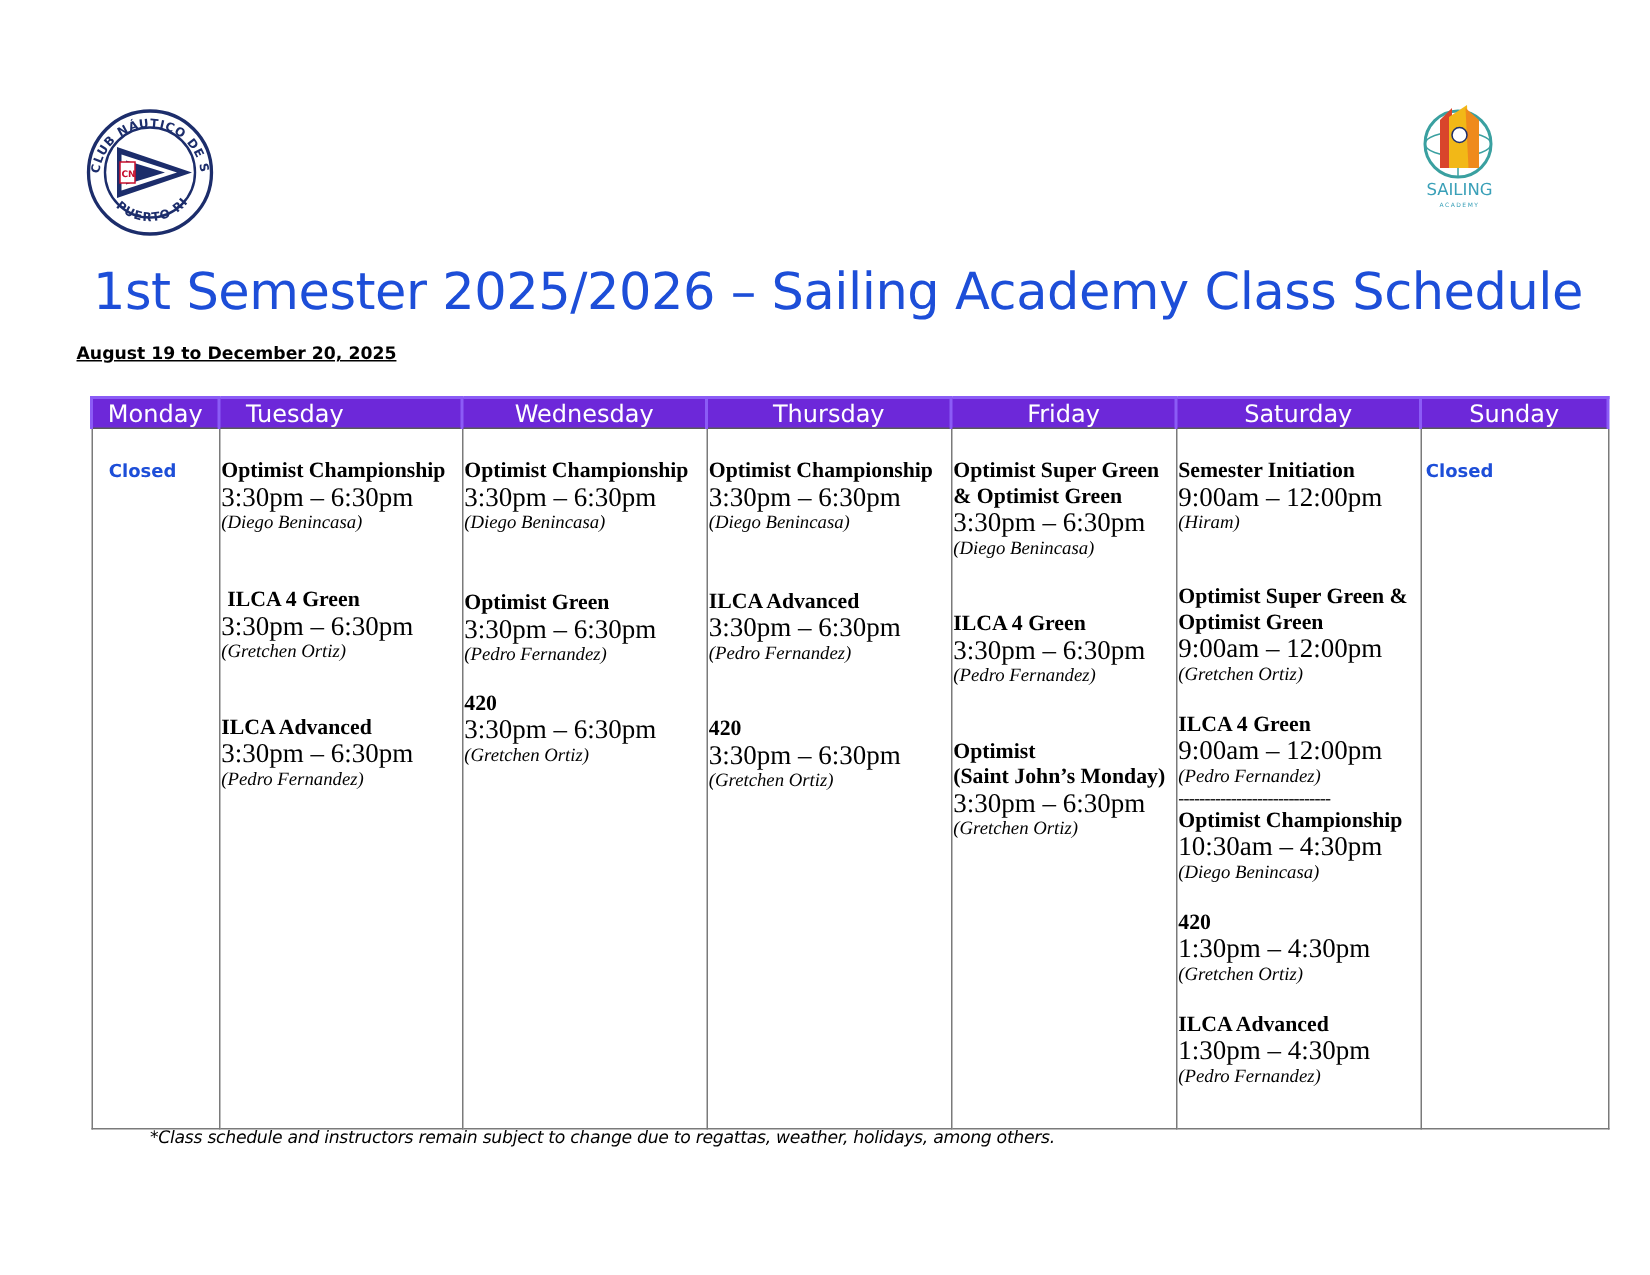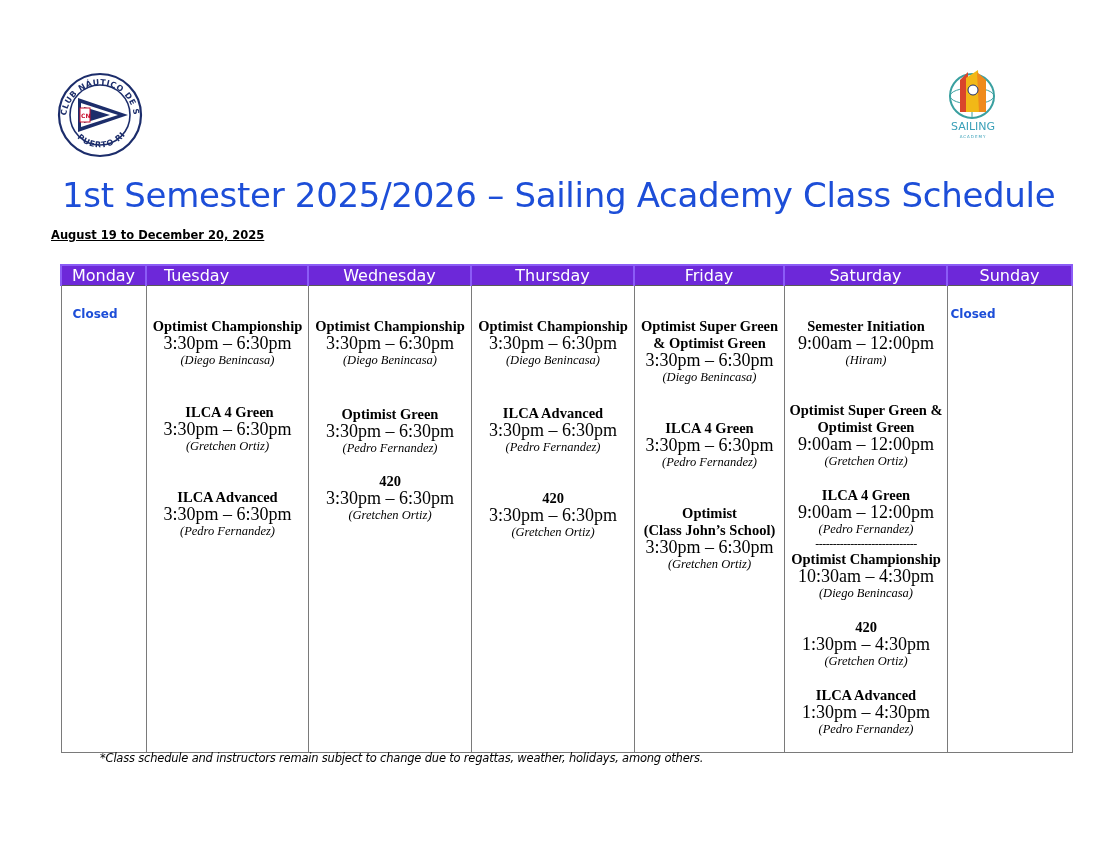--- a/index.html
+++ b/index.html
@@ -9,21 +9,21 @@
   .logo-right { position: absolute; left: 944px; top: 66px; width: 60px; height: 78px; }
 
   .title { position: absolute; left: 62px; top: 175px; font-family: "DejaVu Sans", sans-serif; font-size: 34px; color: #1d4ed8; font-weight: normal; letter-spacing: -0.3px; white-space: nowrap; }
 
   .date-range { position: absolute; left: 51px; top: 228px; font-family: "DejaVu Sans", sans-serif; font-size: 11.5px; font-weight: bold; text-decoration: underline; color: #000; }
 
   table.schedule { position: absolute; left: 60px; top: 264px; border-collapse: collapse; table-layout: fixed; width: 1011px; }
   table.schedule th { background: #6d28d9; color: #ffffff; font-family: "DejaVu Sans", sans-serif; font-weight: normal; font-size: 16px; height: 17px; padding: 0; border: 2px solid #8b5cf6; border-bottom: 1px solid #5a5a5a; }
   table.schedule td { border: 1px solid #7a7a7a; vertical-align: top; padding: 0; height: 466px; }
 
-  .cell-inner { padding-top: 32px; padding-left: 1px; font-family: "Liberation Serif", serif; color: #000; text-align: center; }
+  .cell-inner { padding-top: 20px; padding-left: 1px; font-family: "Liberation Serif", serif; color: #000; }
   .closed { font-family: "DejaVu Sans", sans-serif; color: #1d4ed8; font-size: 12px; font-weight: bold; padding-top: 21px; }
   .closed.mon { padding-left: 11px; }
   .closed.sun { padding-left: 3px; }
 
   .cls { margin: 0; }
   .cls-name { font-weight: bold; font-size: 14.5px; line-height: 17px; display: block; }
   .cls-time { font-size: 18px; line-height: 17px; display: block; }
   .cls-inst { font-style: italic; font-size: 12.5px; line-height: 16px; display: block; }
   .separator { font-size: 12px; line-height: 14px; display: block; letter-spacing: -0.5px; }
 
@@ -169,21 +169,21 @@
             <span class="cls-time">3:30pm – 6:30pm</span>
             <span class="cls-inst">(Diego Benincasa)</span>
           </div>
           <div class="cls" style="margin-top:35px;">
             <span class="cls-name">ILCA 4 Green</span>
             <span class="cls-time">3:30pm – 6:30pm</span>
             <span class="cls-inst">(Pedro Fernandez)</span>
           </div>
           <div class="cls" style="margin-top:35px;font-family:Liberation Serif, serif;">
             <span class="cls-name">Optimist</span>
-            <span class="cls-name">(Class John’s School)</span>
+            <span class="cls-name">(Saint John’s Monday)</span>
             <span class="cls-time">3:30pm – 6:30pm</span>
             <span class="cls-inst">(Gretchen Ortiz)</span>
           </div>
         </div>
       </td>
 
       <td>
         <div class="cell-inner">
           <div class="cls">
             <span class="cls-name">Semester Initiation</span>

